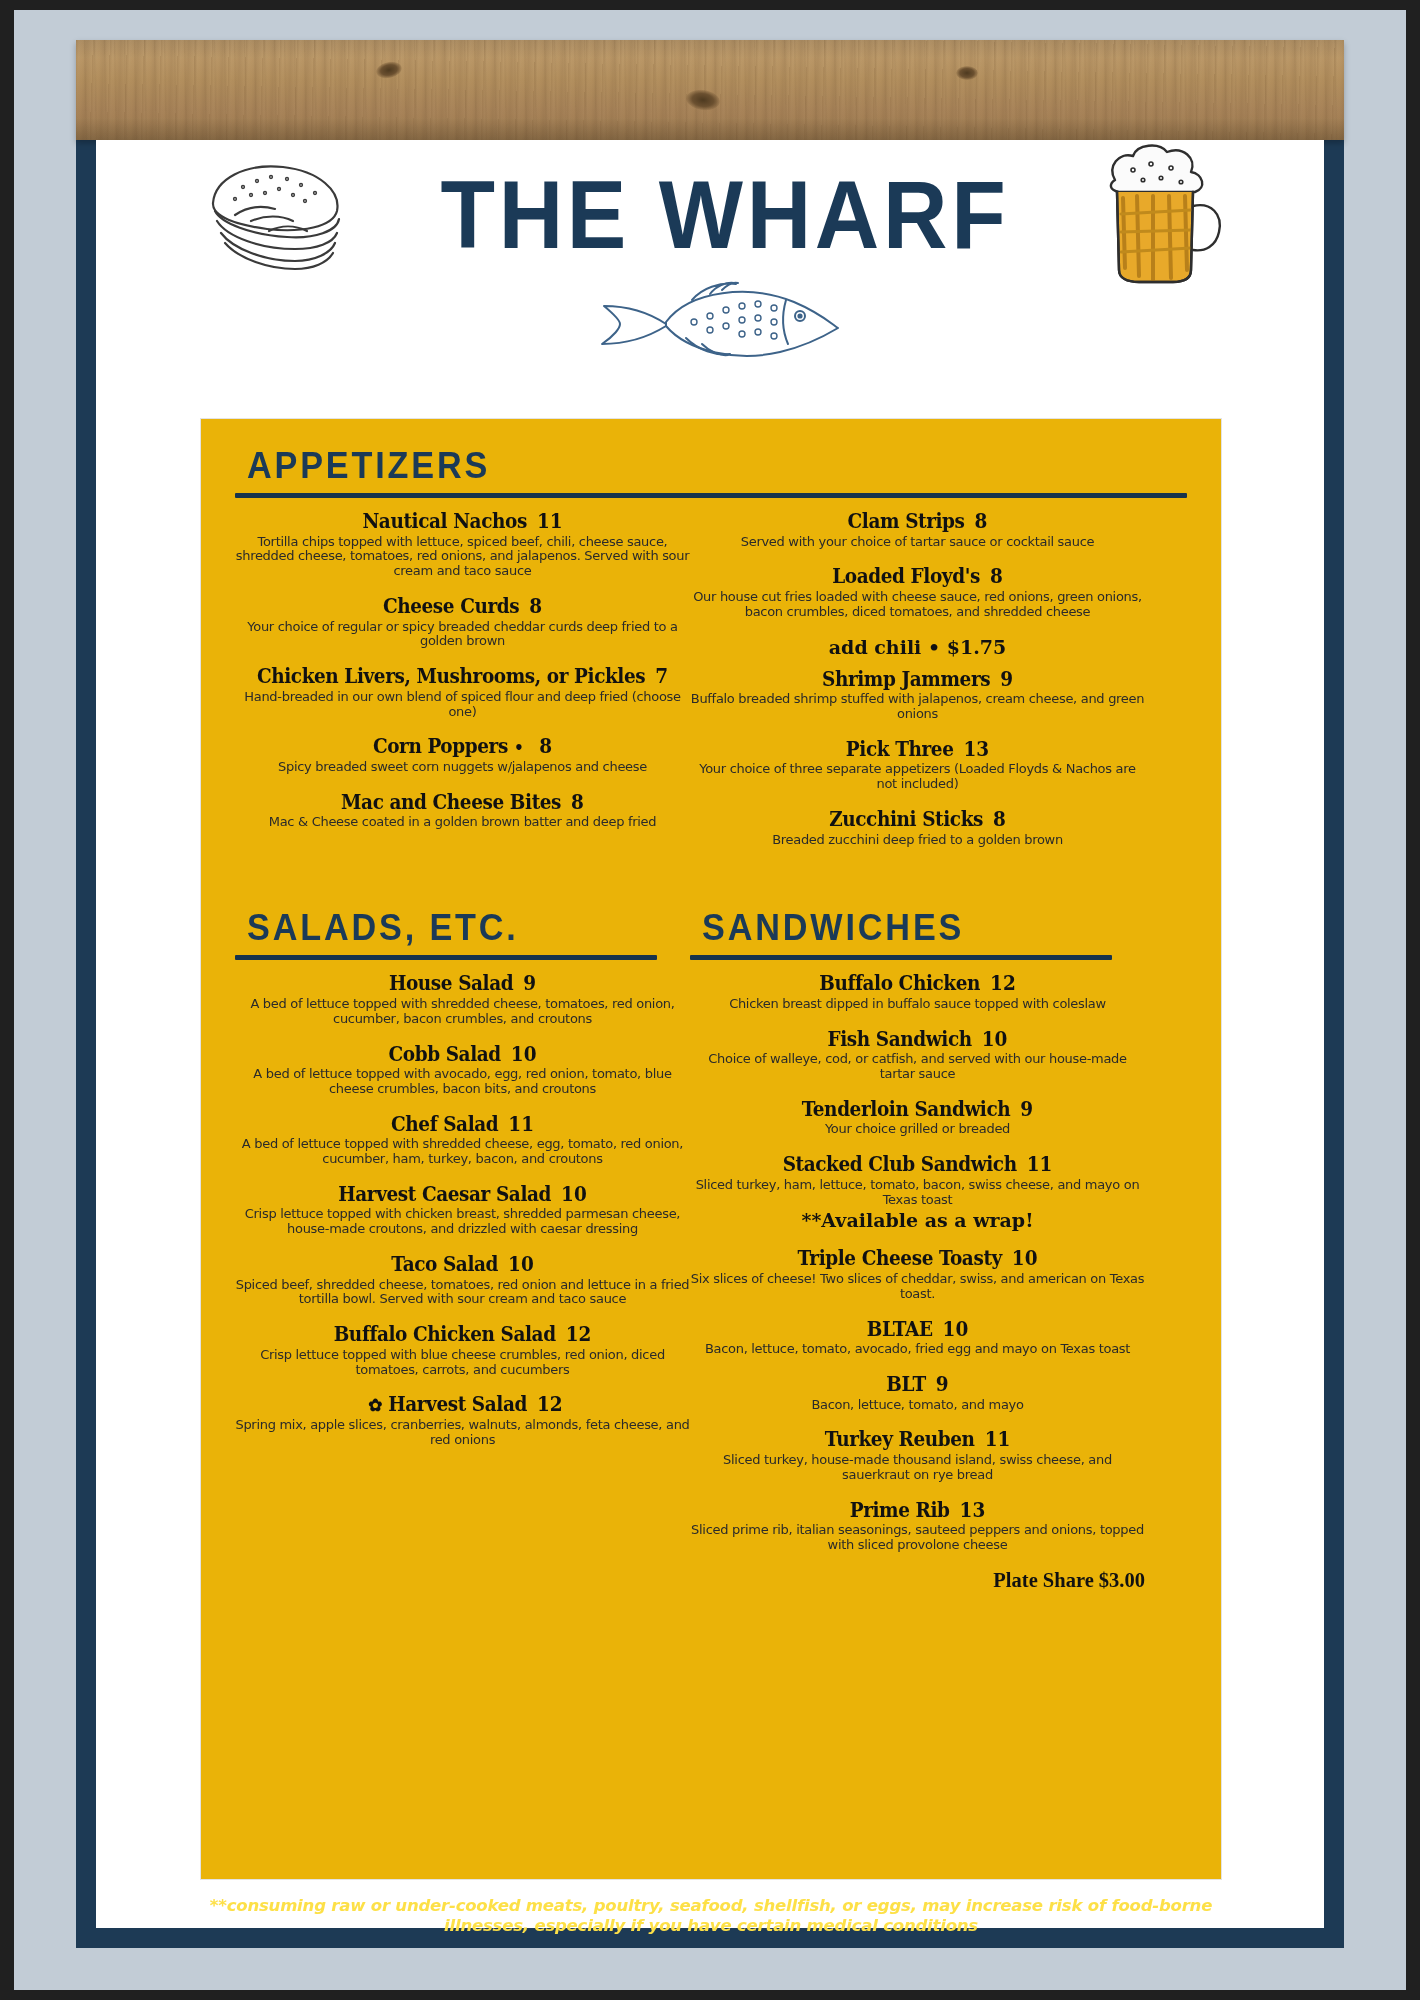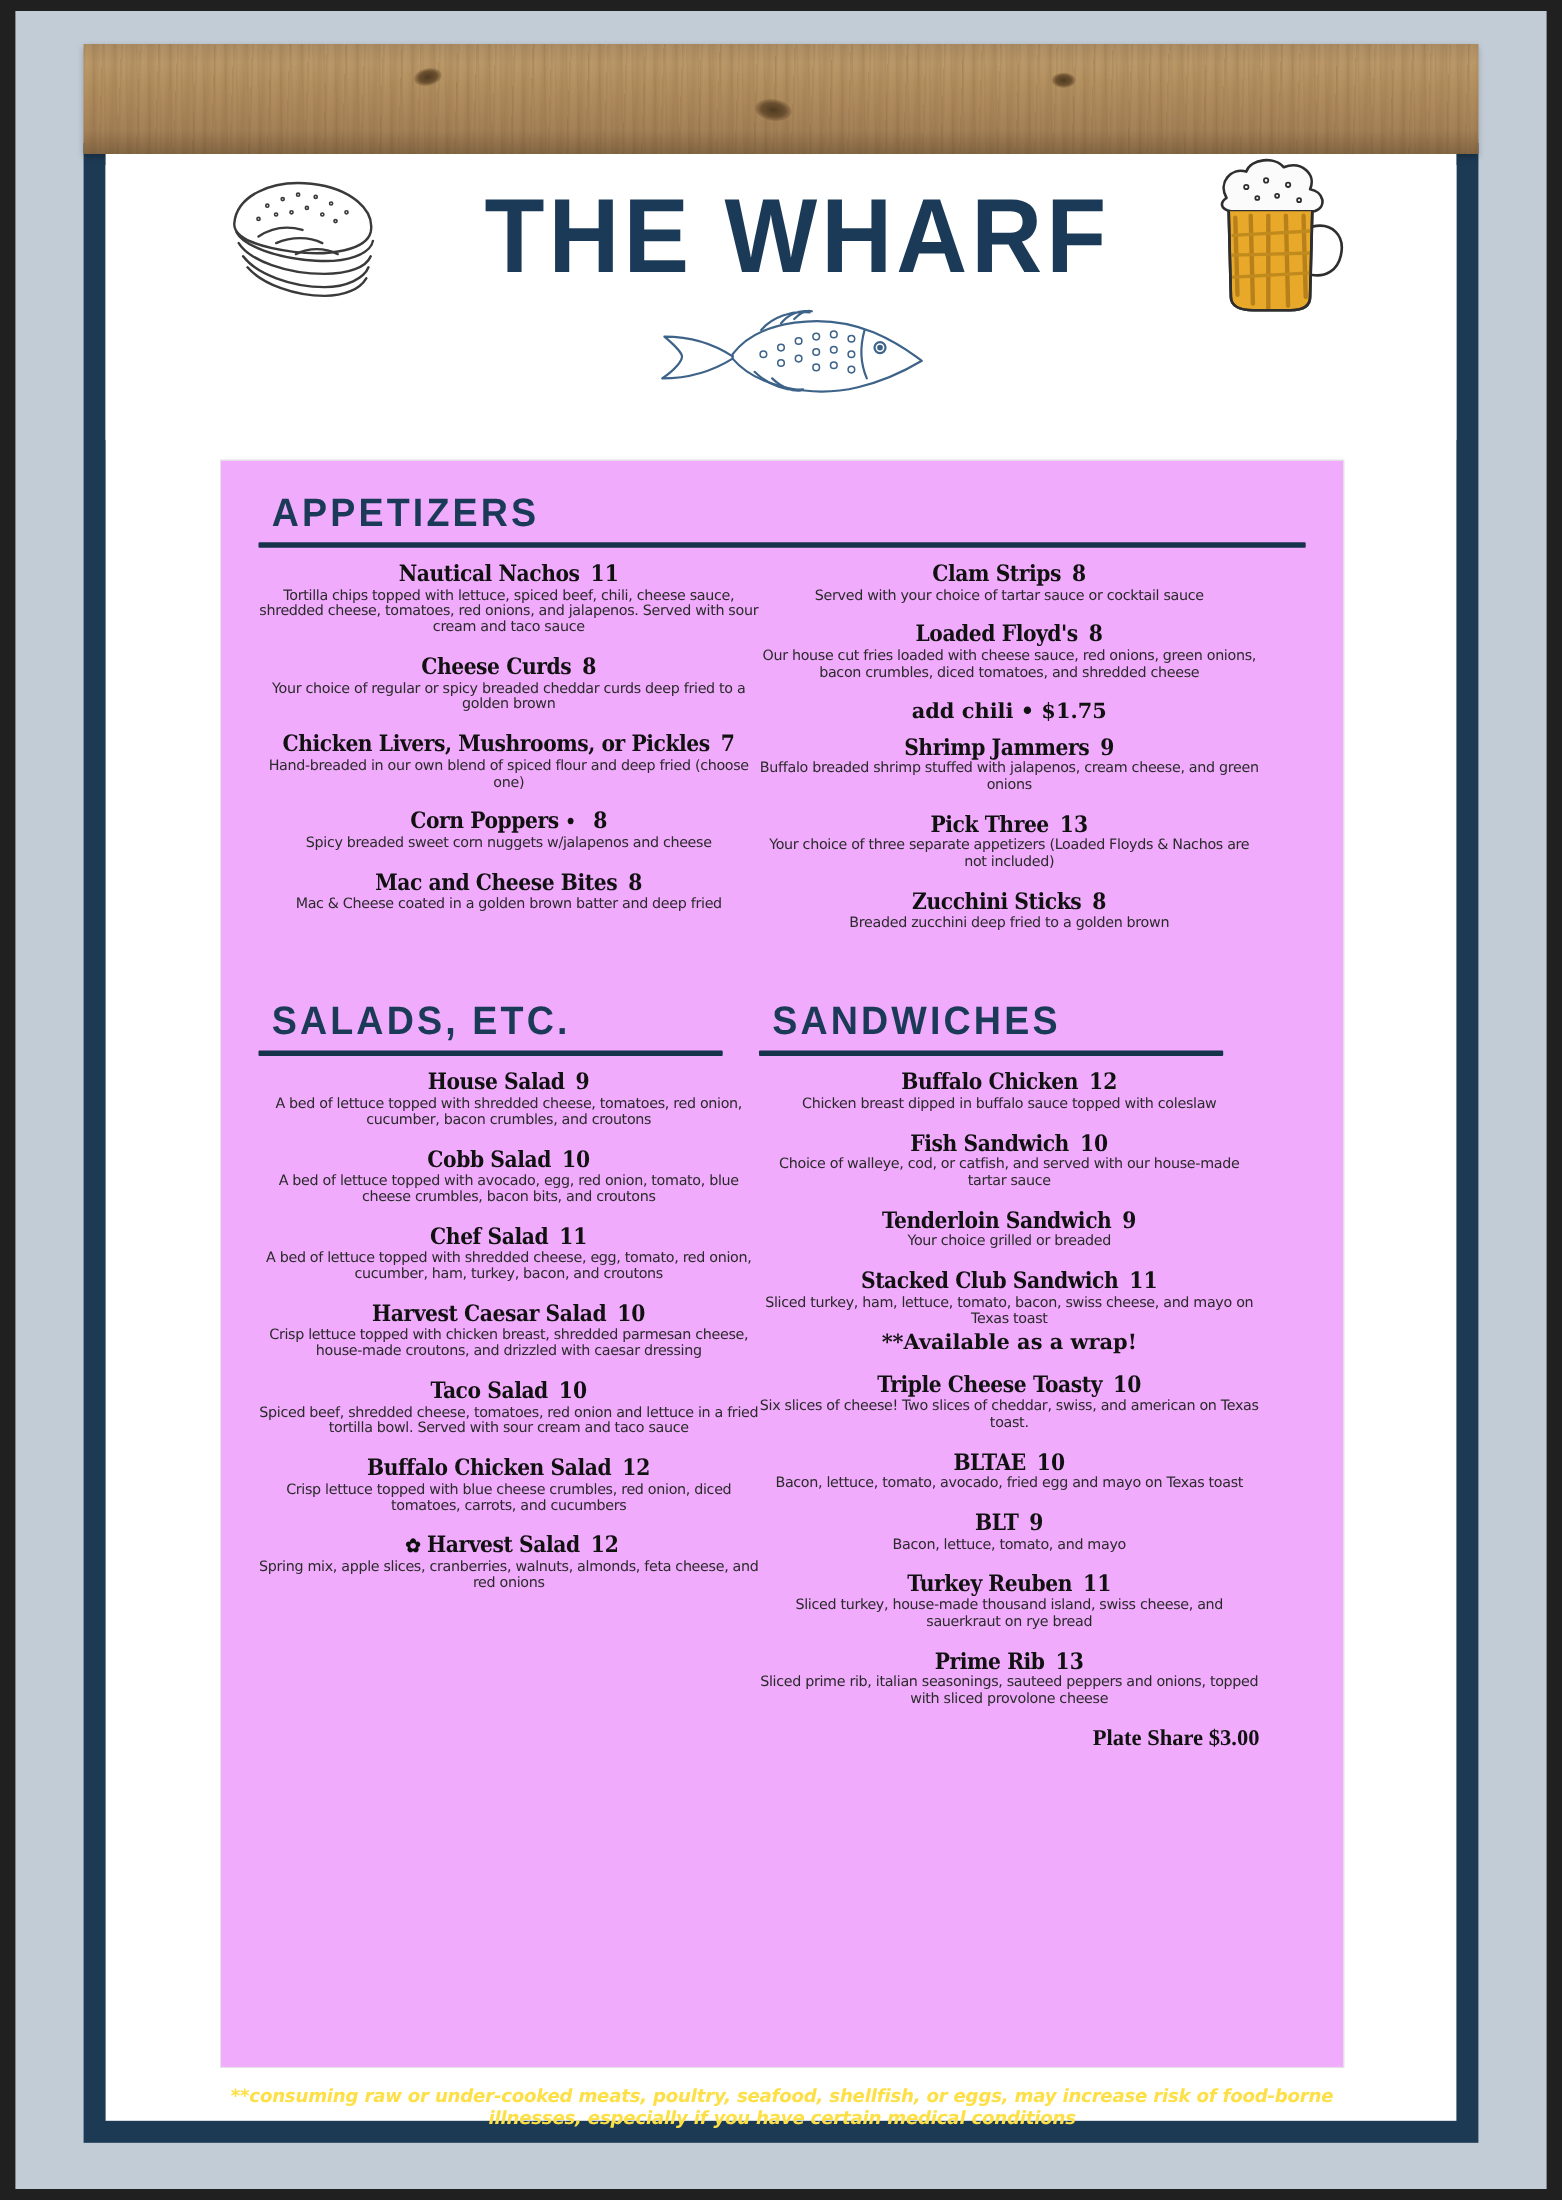--- a/index.html
+++ b/index.html
@@ -114,21 +114,21 @@
   }
   .fish-icon { width: 280px; height: 95px; }
 
   
   .menu-card {
     position: absolute;
     left: 200px;
     top: 418px;
     width: 1022px;
     bottom: 120px;
-    background: #f0abfc;
+    background: #eab308;
     border: 1px solid #e3e3e3;
     padding: 26px 34px 24px 34px;
     box-sizing: border-box;
   }
 
   .section-title {
     font-family: "Liberation Sans Narrow", "Liberation Sans", sans-serif;
     font-weight: 700;
     font-size: 36px;
     letter-spacing: 3px;

